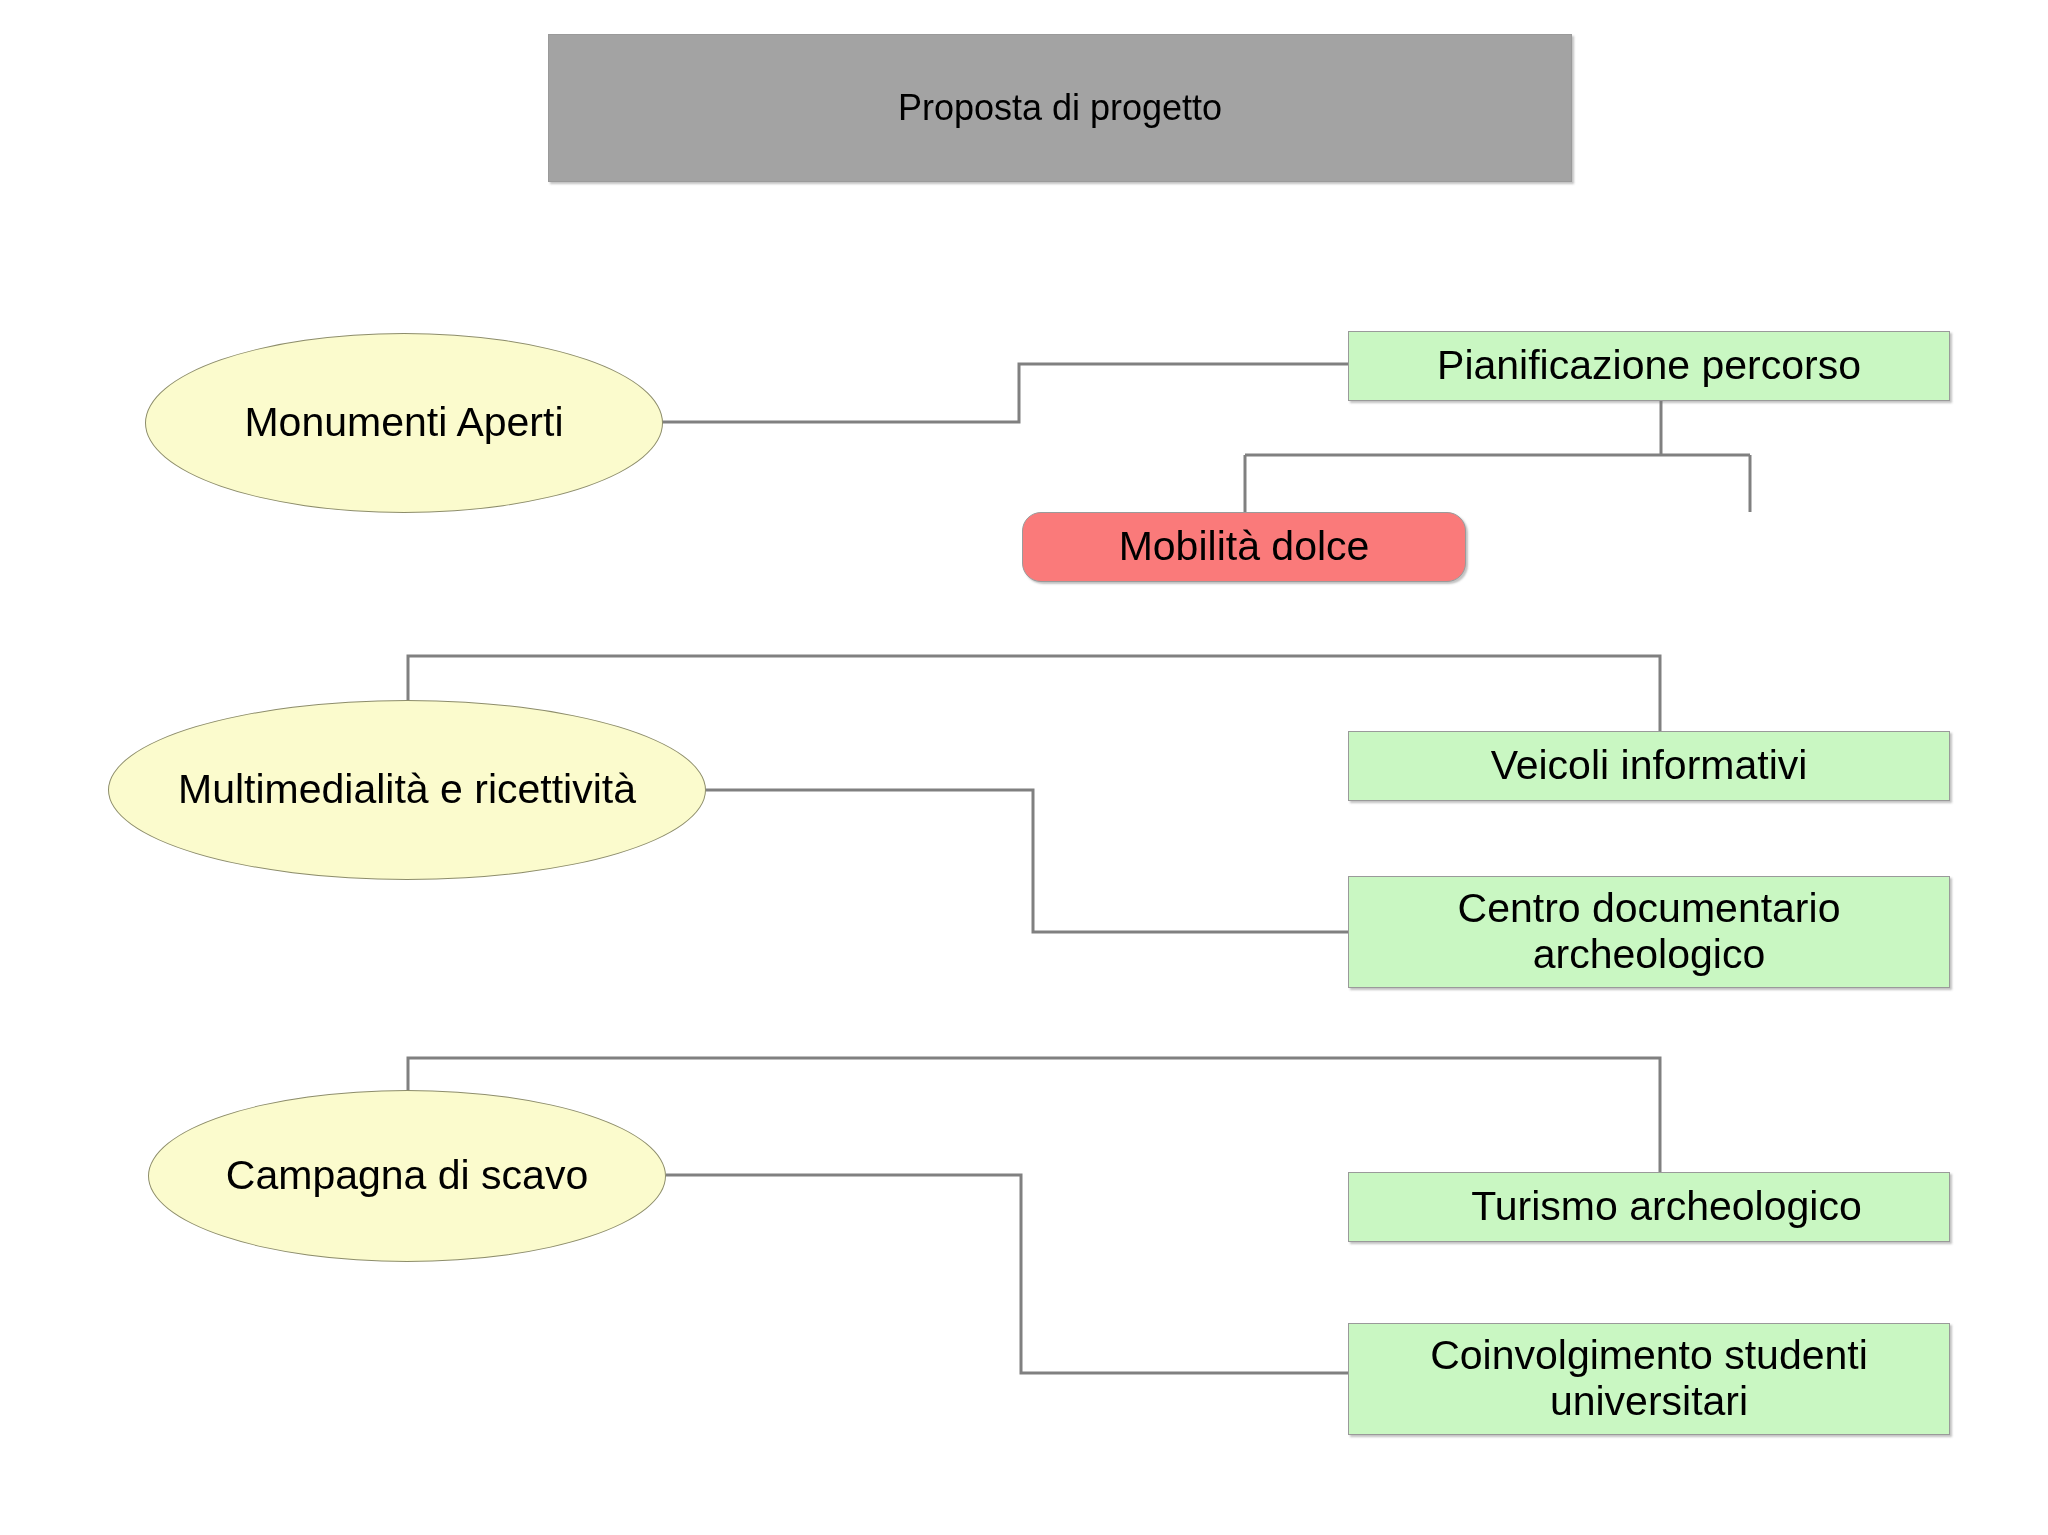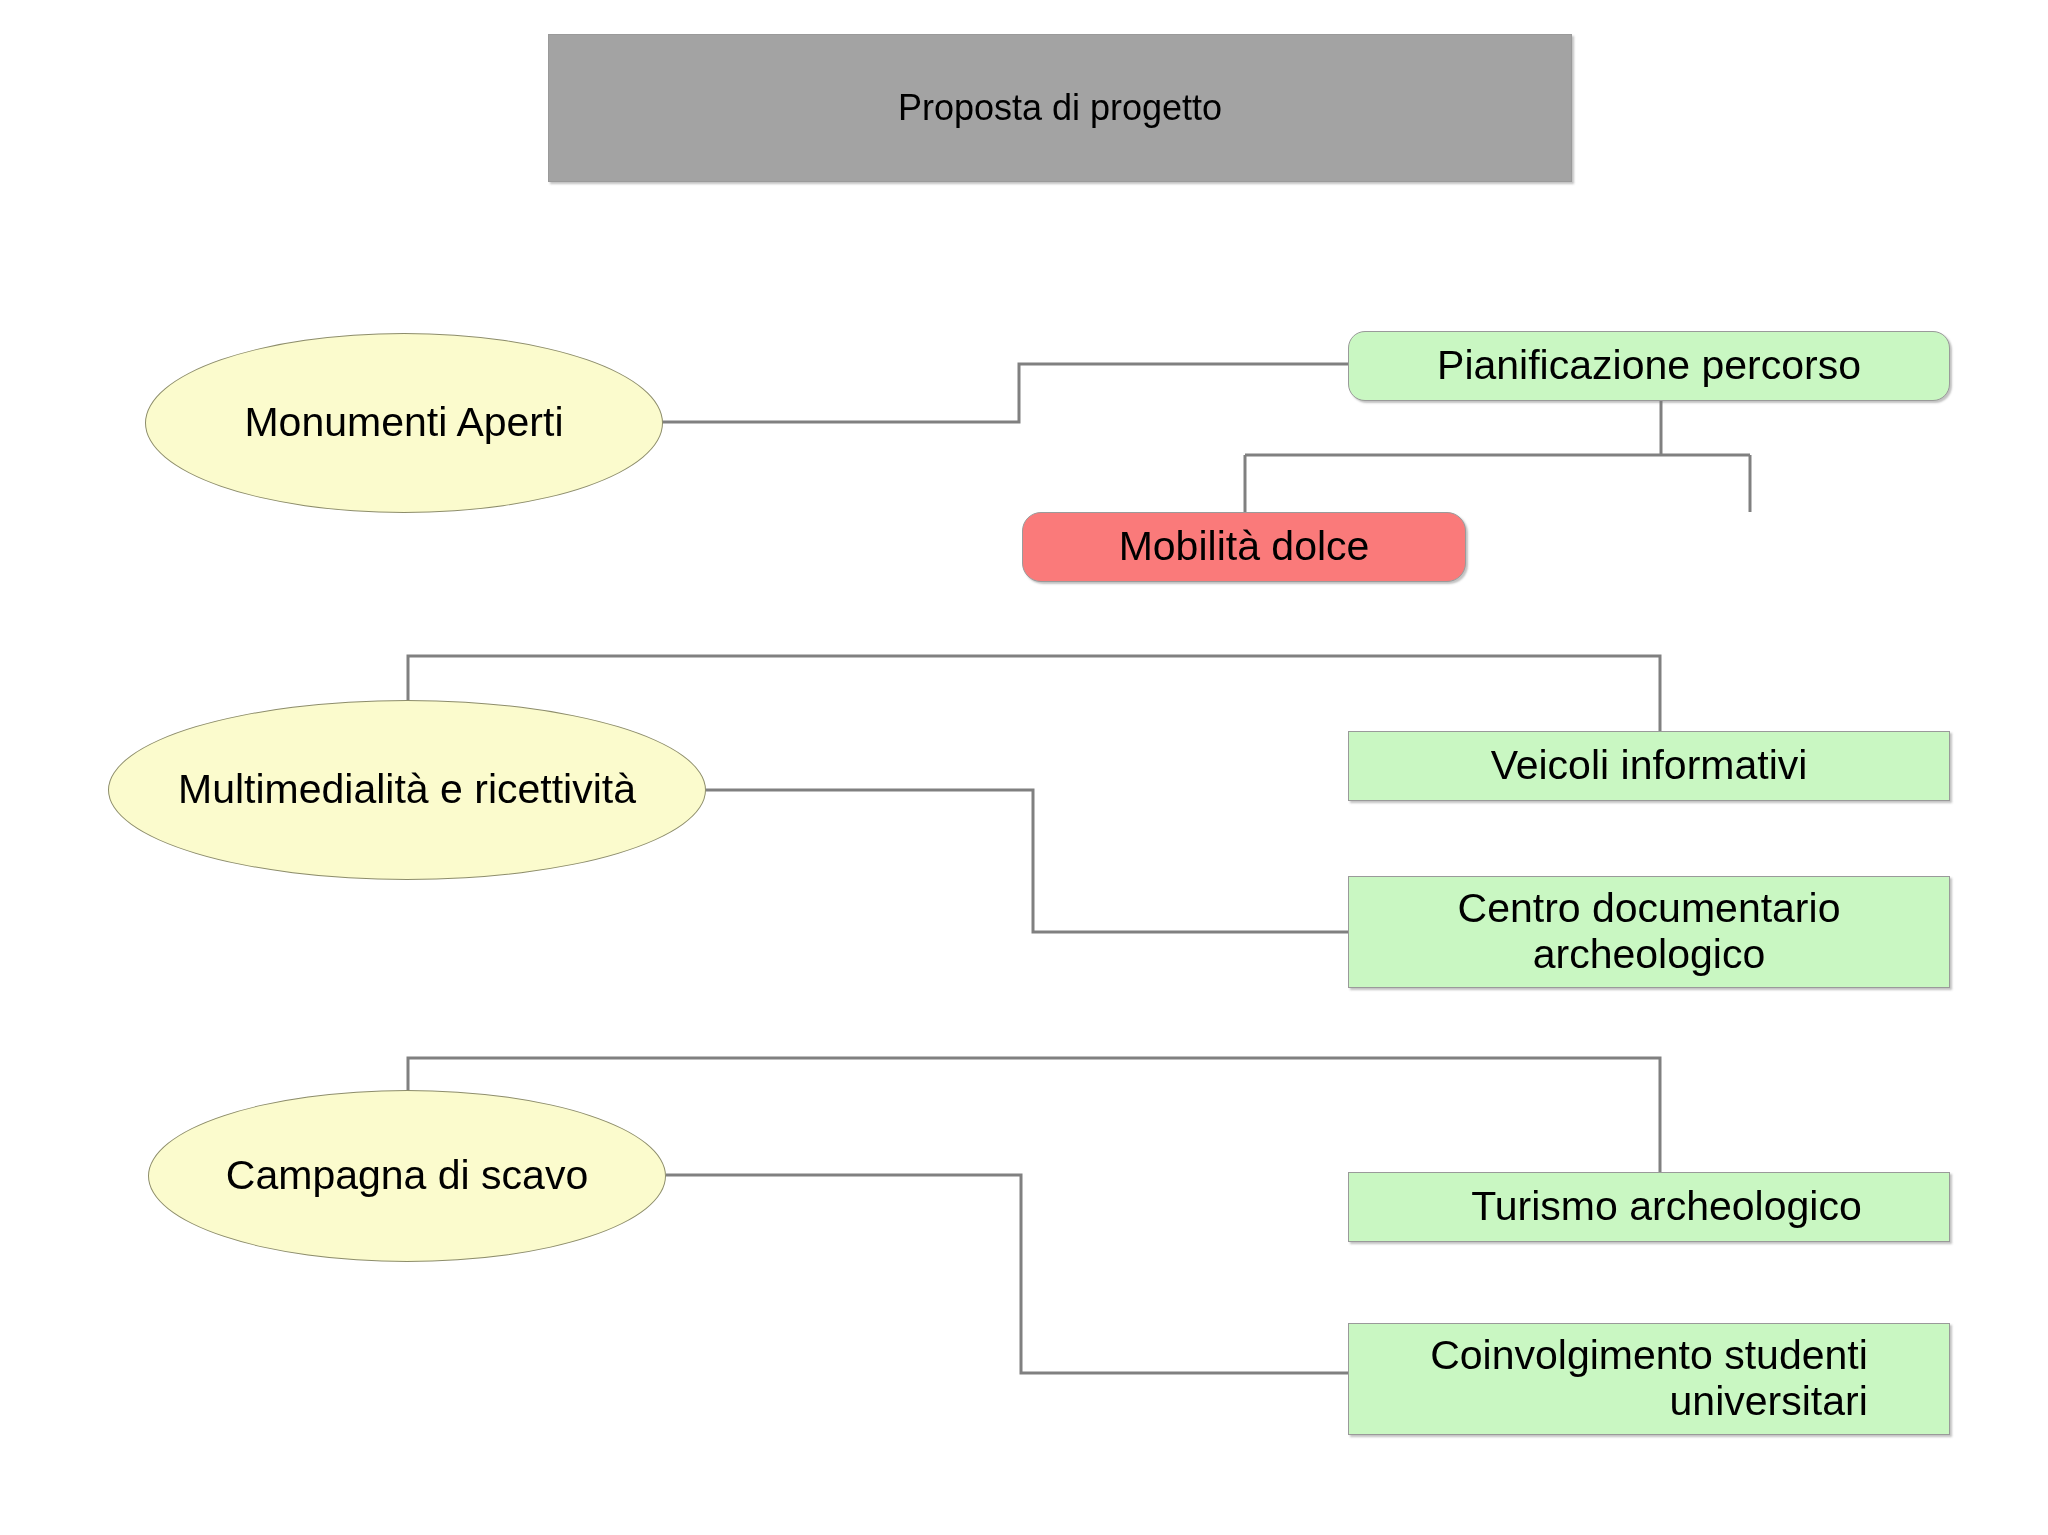--- a/index.html
+++ b/index.html
@@ -87,21 +87,21 @@
   </svg>
 
   <div class="node rect title-box" style="left:548px; top:34px; width:1024px; height:148px;">
     <span class="label">Proposta di progetto</span>
   </div>
 
   <div class="node ellipse" style="left:145px; top:333px; width:518px; height:180px;">
     <span class="label">Monumenti Aperti</span>
   </div>
 
-  <div class="node rect green" style="left:1348px; top:331px; width:602px; height:70px;border-radius:17px;">
+  <div class="node rect green" style="left:1348px; top:331px; width:602px; height:70px;">
     <span class="label">Pianificazione percorso</span>
   </div>
 
   <div class="node rect red" style="left:1022px; top:512px; width:444px; height:70px;border-radius:19px;">
     <span class="label">Mobilità dolce</span>
   </div>
 
 
   <div class="node ellipse" style="left:108px; top:700px; width:598px; height:180px;">
     <span class="label">Multimedialità e ricettività</span>
@@ -117,18 +117,18 @@
 
   <div class="node rect green" style="left:1348px; top:876px; width:602px; height:112px;">
     <span class="label">Centro documentario
 archeologico</span>
   </div>
 
   <div class="node rect green" style="left:1348px; top:1172px; width:602px; height:70px;padding-left:35px;">
     <span class="label">Turismo archeologico</span>
   </div>
 
-  <div class="node rect green" style="left:1348px; top:1323px; width:602px; height:112px;text-align:right;">
+  <div class="node rect green" style="left:1348px; top:1323px; width:602px; height:112px;">
     <span class="label">Coinvolgimento studenti
 universitari</span>
   </div>
 
 </div>
 
 </body></html>

